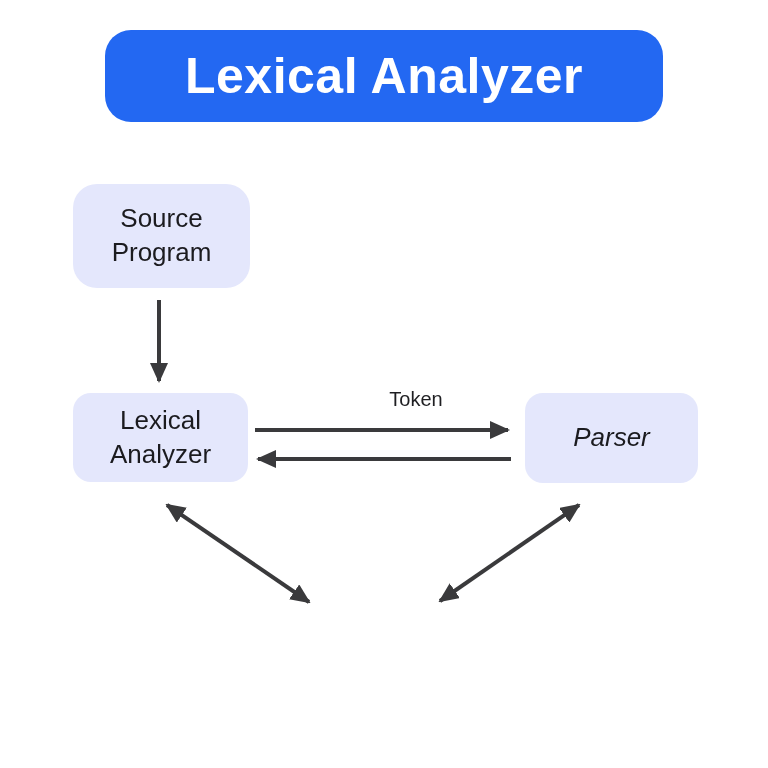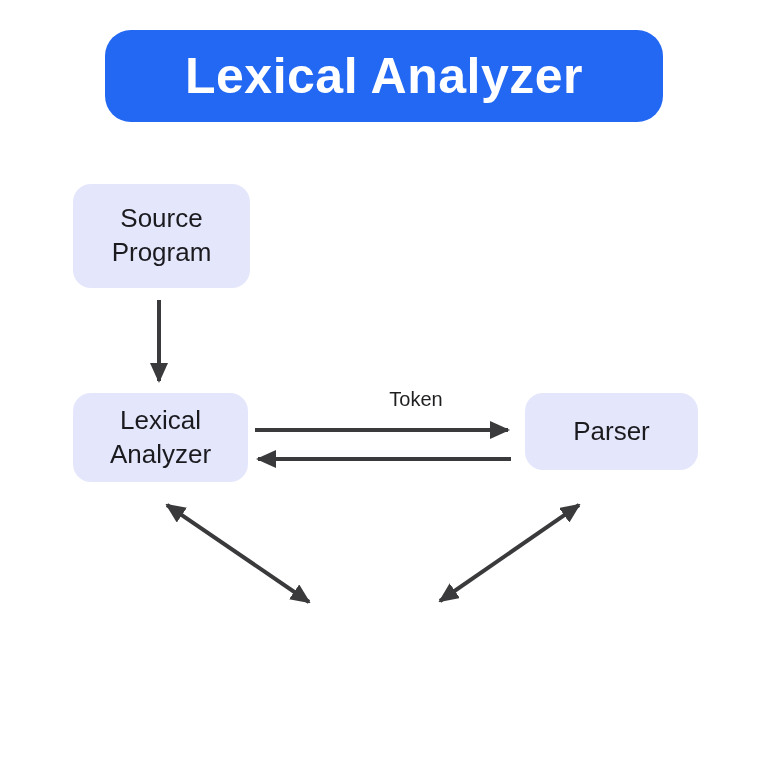--- a/index.html
+++ b/index.html
@@ -23,23 +23,23 @@
   .edges{position:absolute;left:0;top:0;width:768px;height:768px;}
   .edge{stroke:var(--arrow);stroke-width:4;fill:none;}
   .arrowhead{fill:var(--arrow);}
 
   .node{
     position:absolute;background:var(--node-bg);border-radius:18px;
     display:flex;align-items:center;justify-content:center;text-align:center;
     color:var(--node-text);font-size:26px;line-height:1.3;
   }
   .node span{display:block;max-width:150px;}
-  .node-source{left:73px;top:184px;width:177px;height:104px;}
+  .node-source{left:73px;top:184px;width:177px;height:104px;border-radius:24px;}
   .node-lexical{left:73px;top:393px;width:175px;height:89px;}
-  .node-parser{left:525px;top:393px;width:173px;height:77px;}
+  .node-parser{left:525px;top:393px;width:173px;height:90px;font-style:italic;}
   .node-symbol{left:298px;top:611px;width:170px;height:102px;}
 
   .edge-label{
     position:absolute;color:var(--label-text);font-size:20px;text-align:center;line-height:1.1;
     white-space:nowrap;
     margin-left:24px;
   }
   .label-token{left:320px;top:388px;width:144px;}
   .label-get-next{left:293px;top:494px;width:200px;}
 </style>

